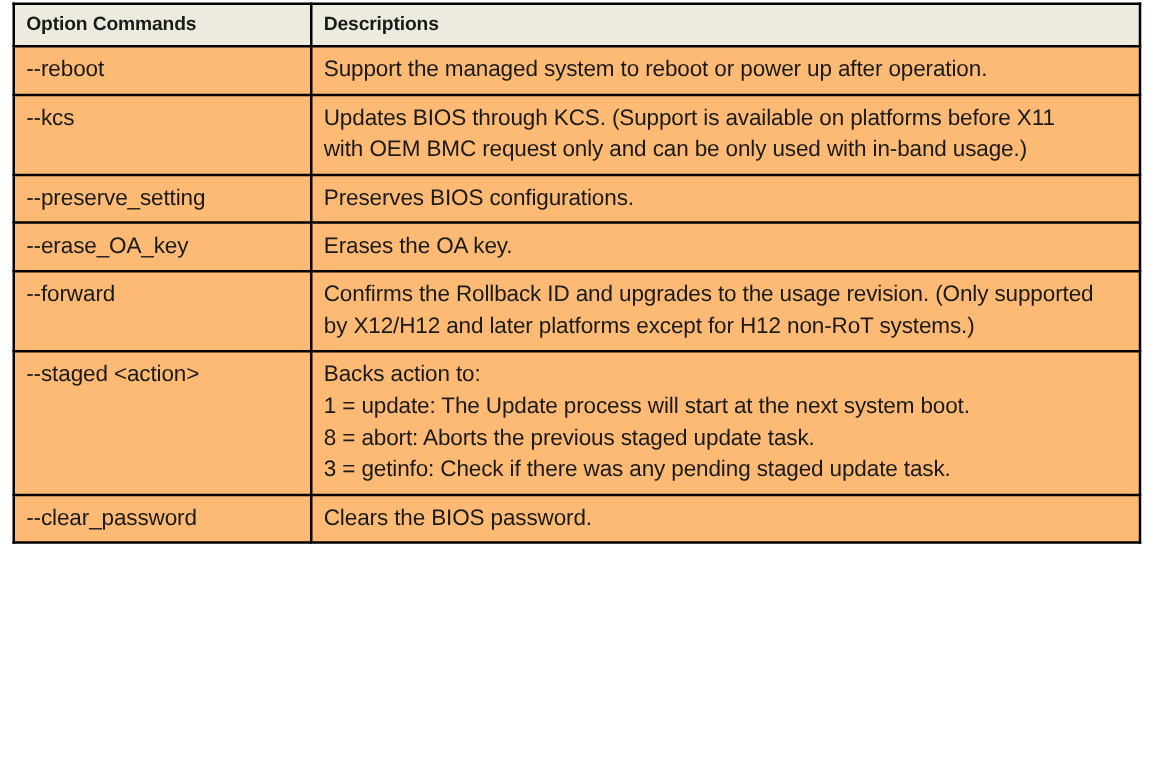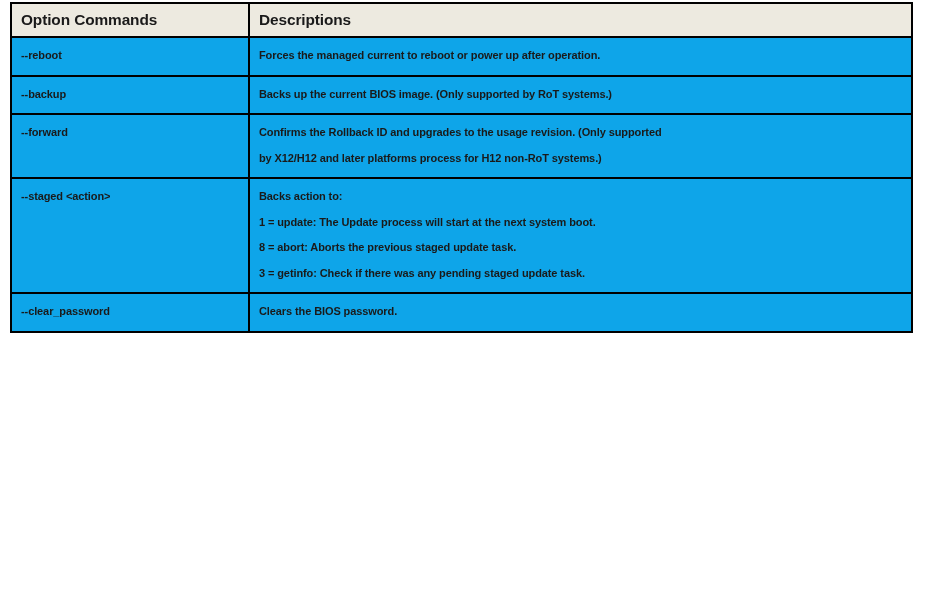--- a/index.html
+++ b/index.html
@@ -34,26 +34,26 @@
     background: #ffffff;
   }
   table.opt-table col.c-cmd { width: 238px; }
   table.opt-table col.c-desc { width: 663px; }
 
   table.opt-table th,
   table.opt-table td {
     border: 2px solid #000000;
     vertical-align: top;
     padding: 5px 0 6px 9px;
-    font-size: 11px;
+    font-size: 18px;
     line-height: 25.5px;
     letter-spacing: -0.1px;
     text-align: left;
-    font-weight: bold;
-    background: #0ea5e9;
+    font-weight: normal;
+    background: #fdba74;
   }
   table.opt-table thead th {
     background: #edeae0;
     font-weight: bold;
     font-size: 15.4px;
     padding-top: 4px;
     padding-bottom: 5px;
     line-height: 23px;
   }
   td.cmd-cell {
@@ -81,34 +81,47 @@
       <thead>
         <tr>
           <th>Option Commands</th>
           <th>Descriptions</th>
         </tr>
       </thead>
       <tbody id="table-body">
           <tr>
             <td class="cmd-cell">--reboot</td>
             <td class="desc-cell">
-              <p>Forces the managed current to reboot or power up after operation.</p>
+              <p>Support the managed system to reboot or power up after operation.</p>
             </td>
           </tr>
           <tr>
-            <td class="cmd-cell">--backup</td>
+            <td class="cmd-cell">--kcs</td>
             <td class="desc-cell">
-              <p>Backs up the current BIOS image. (Only supported by RoT systems.)</p>
+              <p>Updates BIOS through KCS. (Support is available on platforms before X11</p>
+              <p>with OEM BMC request only and can be only used with in-band usage.)</p>
+            </td>
+          </tr>
+          <tr>
+            <td class="cmd-cell">--preserve_setting</td>
+            <td class="desc-cell">
+              <p>Preserves BIOS configurations.</p>
+            </td>
+          </tr>
+          <tr>
+            <td class="cmd-cell">--erase_OA_key</td>
+            <td class="desc-cell">
+              <p>Erases the OA key.</p>
             </td>
           </tr>
           <tr>
             <td class="cmd-cell">--forward</td>
             <td class="desc-cell">
               <p>Confirms the Rollback ID and upgrades to the usage revision. (Only supported</p>
-              <p>by X12/H12 and later platforms process for H12 non-RoT systems.)</p>
+              <p>by X12/H12 and later platforms except for H12 non-RoT systems.)</p>
             </td>
           </tr>
           <tr>
             <td class="cmd-cell">--staged &lt;action&gt;</td>
             <td class="desc-cell">
               <p>Backs action to:</p>
               <p>1 = update: The Update process will start at the next system boot.</p>
               <p>8 = abort: Aborts the previous staged update task.</p>
               <p>3 = getinfo: Check if there was any pending staged update task.</p>
             </td>

